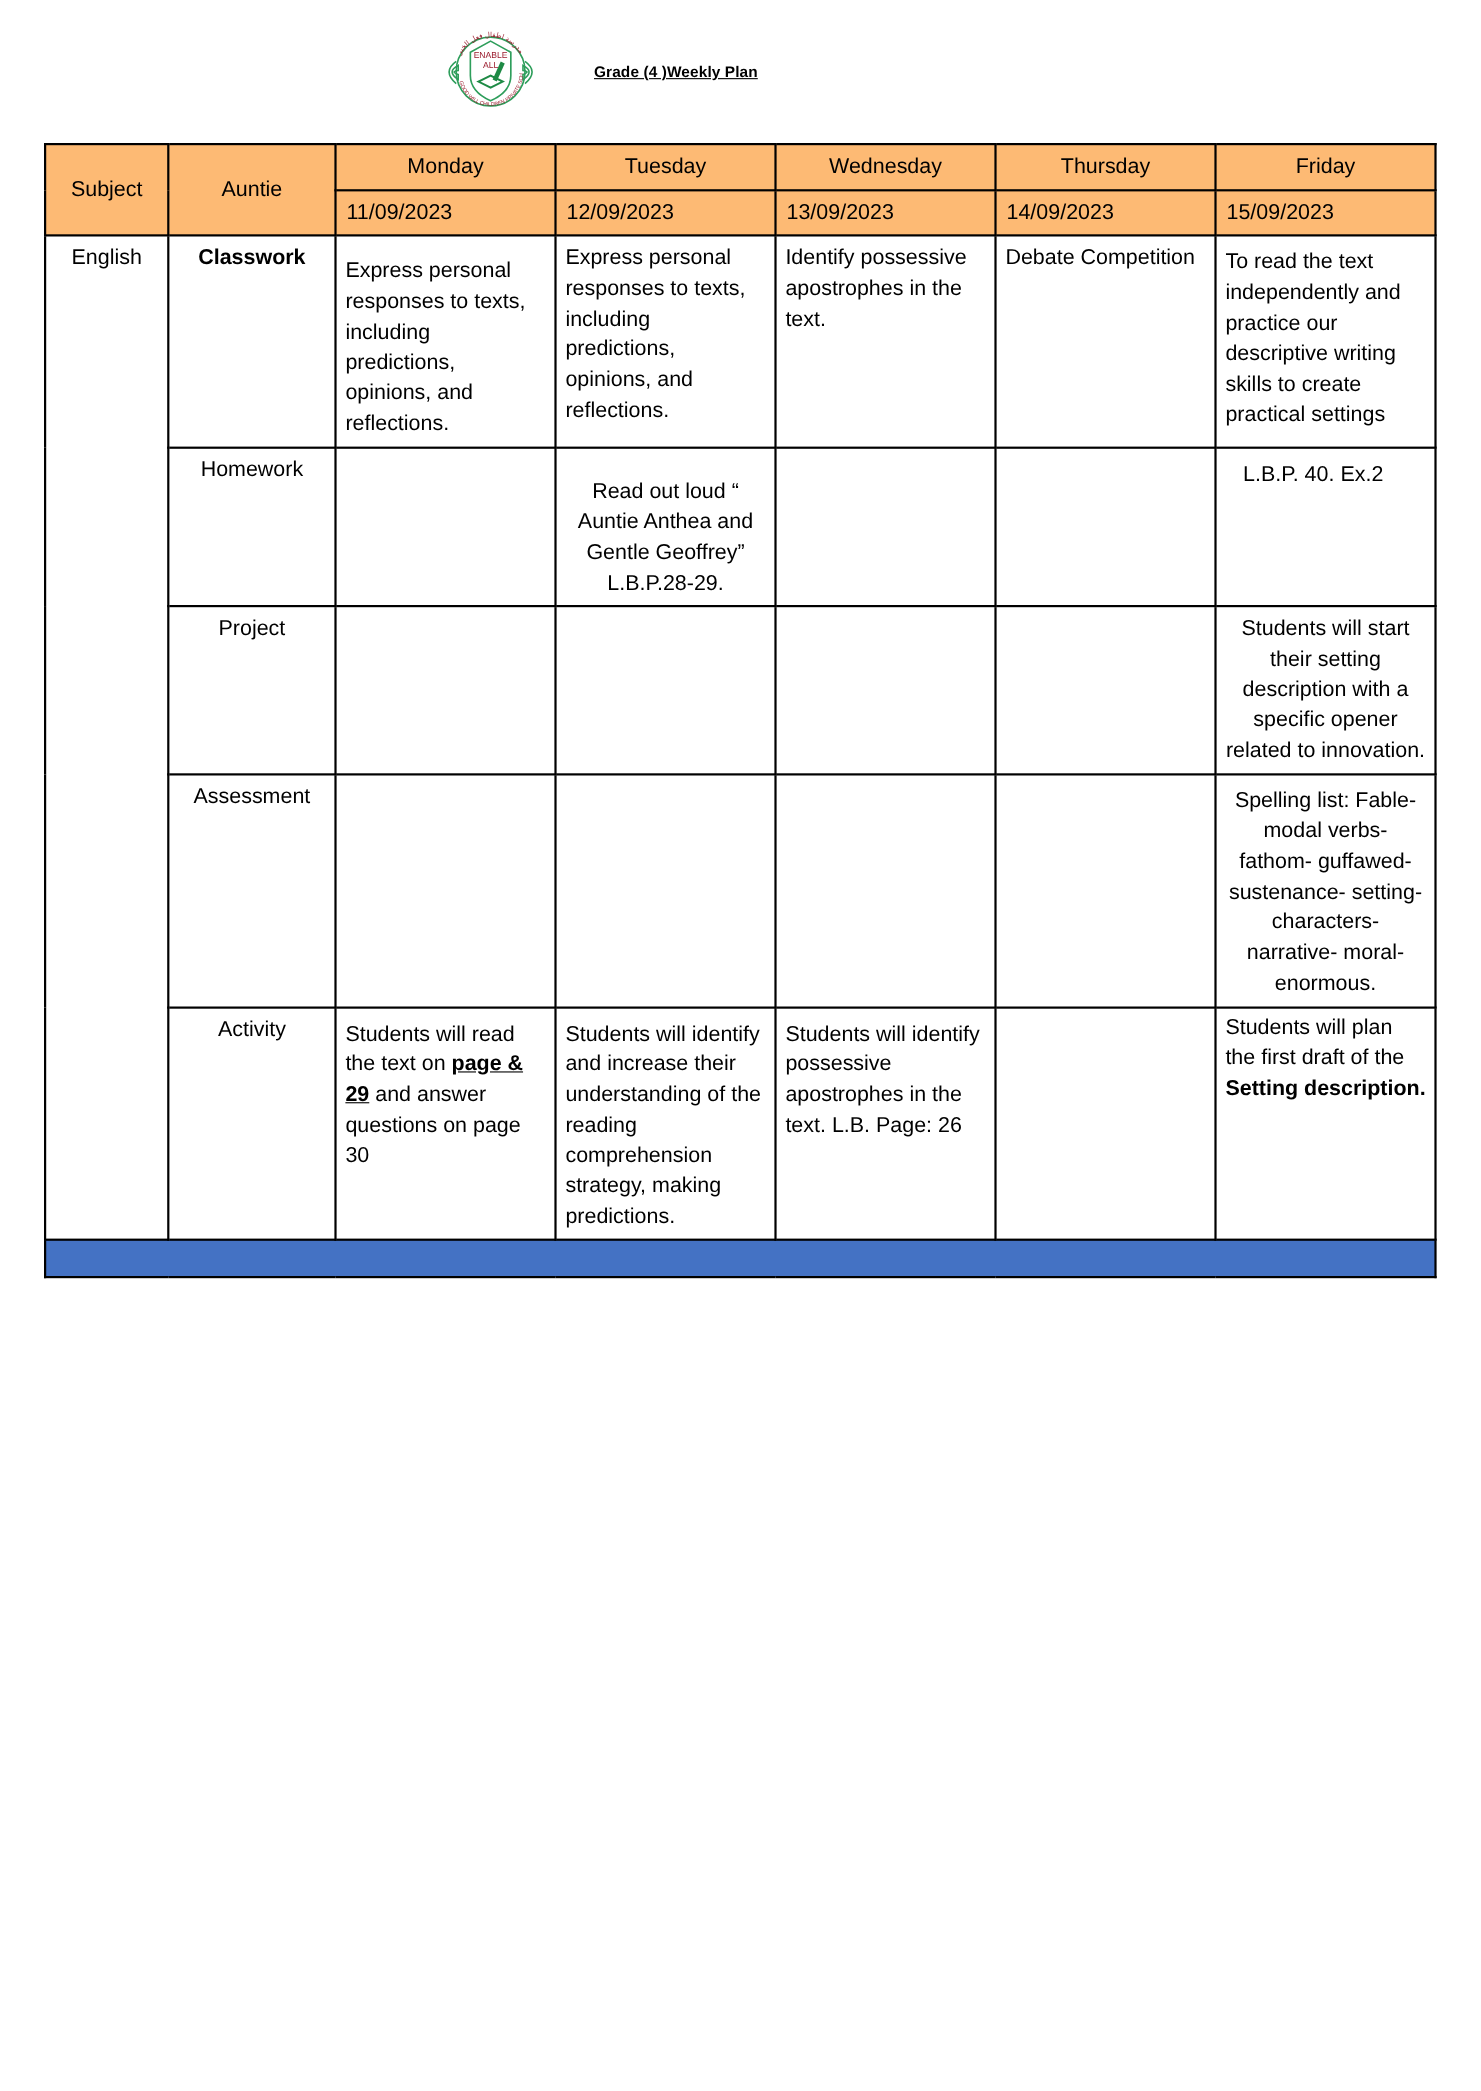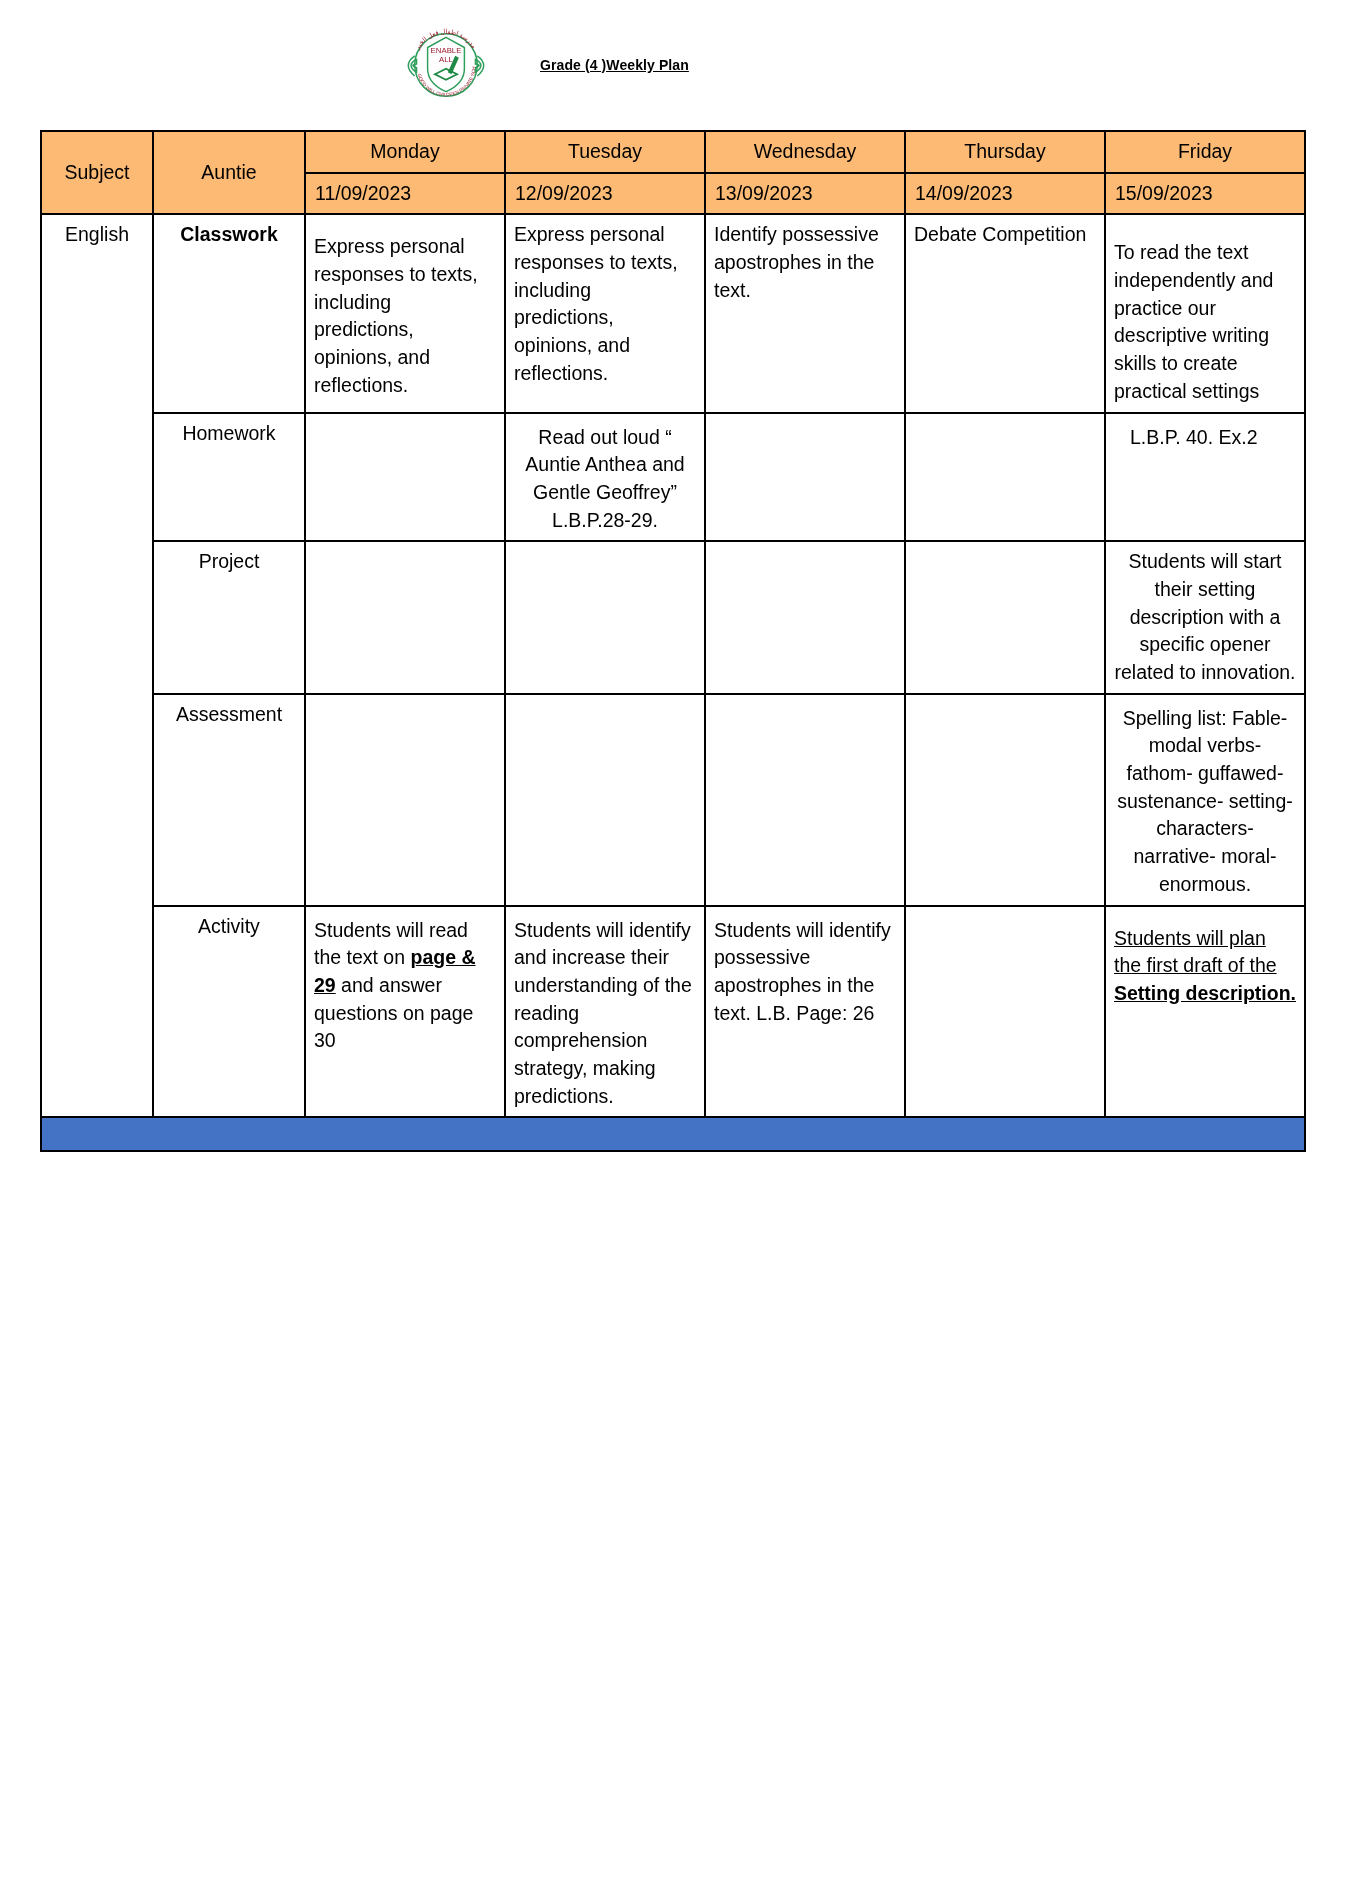--- a/index.html
+++ b/index.html
@@ -197,27 +197,27 @@
       </thead>
       <tbody>
 
         <tr>
           <td class="subject-cell" rowspan="5">English</td>
           <td class="task-cell bold">Classwork</td>
           <td class="day-cell top" style="padding-top:18px;">Express personal responses to texts, including predictions, opinions, and reflections.</td>
           <td class="day-cell">Express personal responses to texts, including predictions, opinions, and reflections.</td>
           <td class="day-cell">Identify possessive apostrophes in the text.</td>
           <td class="day-cell">Debate Competition</td>
-          <td class="day-cell top" style="padding-top:24px;border-radius:27px;">To read the text independently and practice our descriptive writing skills to create practical settings</td>
+          <td class="day-cell top" style="padding-top:10px;border-radius:27px;">To read the text independently and practice our descriptive writing skills to create practical settings</td>
         </tr>
 
         <tr>
           <td class="task-cell">Homework</td>
           <td class="day-cell top"></td>
-          <td class="day-cell center top" style="padding-top:10px;">Read out loud “ Auntie Anthea and Gentle Geoffrey” L.B.P.28-29.</td>
+          <td class="day-cell center top" style="padding-top:26px;">Read out loud “ Auntie Anthea and Gentle Geoffrey” L.B.P.28-29.</td>
           <td class="day-cell top"></td>
           <td class="day-cell top"></td>
           <td class="day-cell top" style="padding-top:10px;padding-left:24px;">L.B.P. 40. Ex.2</td>
         </tr>
 
         <tr>
           <td class="task-cell">Project</td>
           <td class="day-cell top"></td>
           <td class="day-cell top"></td>
           <td class="day-cell top"></td>
@@ -233,21 +233,21 @@
           <td class="day-cell top"></td>
           <td class="day-cell center top" style="padding-top:10px;">Spelling list: Fable-modal verbs- fathom- guffawed- sustenance- setting- characters- narrative- moral- enormous.</td>
         </tr>
 
         <tr>
           <td class="task-cell">Activity</td>
           <td class="day-cell top" style="padding-top:10px;"><span>Students will read the text on </span><span class="bold-underline">page &amp; 29</span><span> and answer questions on page 30</span></td>
           <td class="day-cell top" style="padding-top:10px;">Students will identify and increase their understanding of the reading comprehension strategy, making predictions.</td>
           <td class="day-cell top" style="padding-top:10px;">Students will identify possessive apostrophes in the text. L.B. Page: 26</td>
           <td class="day-cell top"></td>
-          <td class="day-cell top" style="padding-top:18px;text-decoration:underline;"><span>Students will plan the first draft of the </span><span class="bold-run">Setting description.</span></td>
+          <td class="day-cell top" style="padding-top:4px;"><span>Students will plan the first draft of the </span><span class="bold-run">Setting description.</span></td>
         </tr>
 
         <tr class="filler">
           <td colspan="7"></td>
         </tr>
 
       </tbody>
     </table>
   </div>
 

